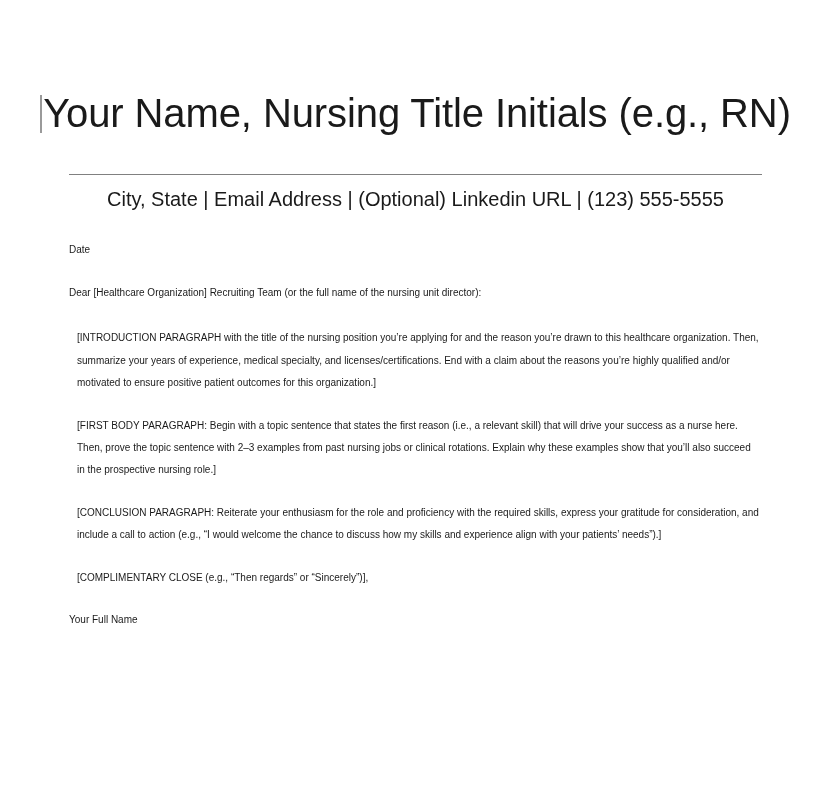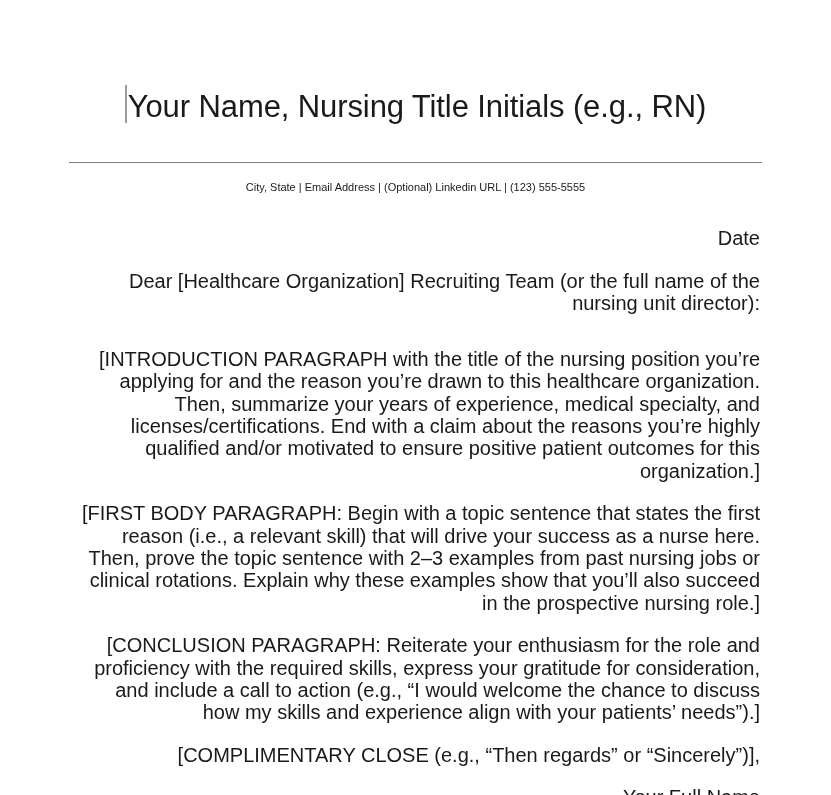--- a/index.html
+++ b/index.html
@@ -35,57 +35,57 @@
     display: inline-block;
     width: 2px;
     height: 38px;
     background: #9a9a9a;
     margin-right: 1px;
     position: relative;
     top: 6px;
     flex: 0 0 auto;
   }
   .doc-title {
-    font-size: 31px;
+    font-size: 40px;
     font-weight: 400;
     line-height: 40px;
     letter-spacing: -0.1px;
     color: #1a1a1a;
     white-space: nowrap;
   }
   .divider {
     margin: 14px 69px 0 69px;
     height: 1px;
     background: #808080;
   }
   .contact-line {
     text-align: center;
-    font-size: 11px;
+    font-size: 20px;
     line-height: 20px;
     color: #1a1a1a;
     margin-top: 14px;
     padding: 0 69px;
   }
   .body-block {
     padding: 0 71px 0 69px;
     margin-top: 30px;
   }
   .para {
-    font-size: 20px;
+    font-size: 10px;
     line-height: 22.4px;
     color: #1a1a1a;
     margin: 0 0 13px 0;
-    text-align: right;
+    text-align: left;
     max-width: 692px;
   }
   .para:last-child {
     margin-bottom: 4px;
   }
   .spacer-date { margin-bottom: 21px; }
-  .spacer-salutation { margin-bottom: 33px; }
+  .spacer-salutation { margin-bottom: 23px; }
   .spacer-p { margin-bottom: 20px; margin-left: 8px; }
 </style>
 </head>
 <body>
 
 <div class="page">
 
   <div class="header">
     <div class="title-row">
       <span class="caret"></span>

